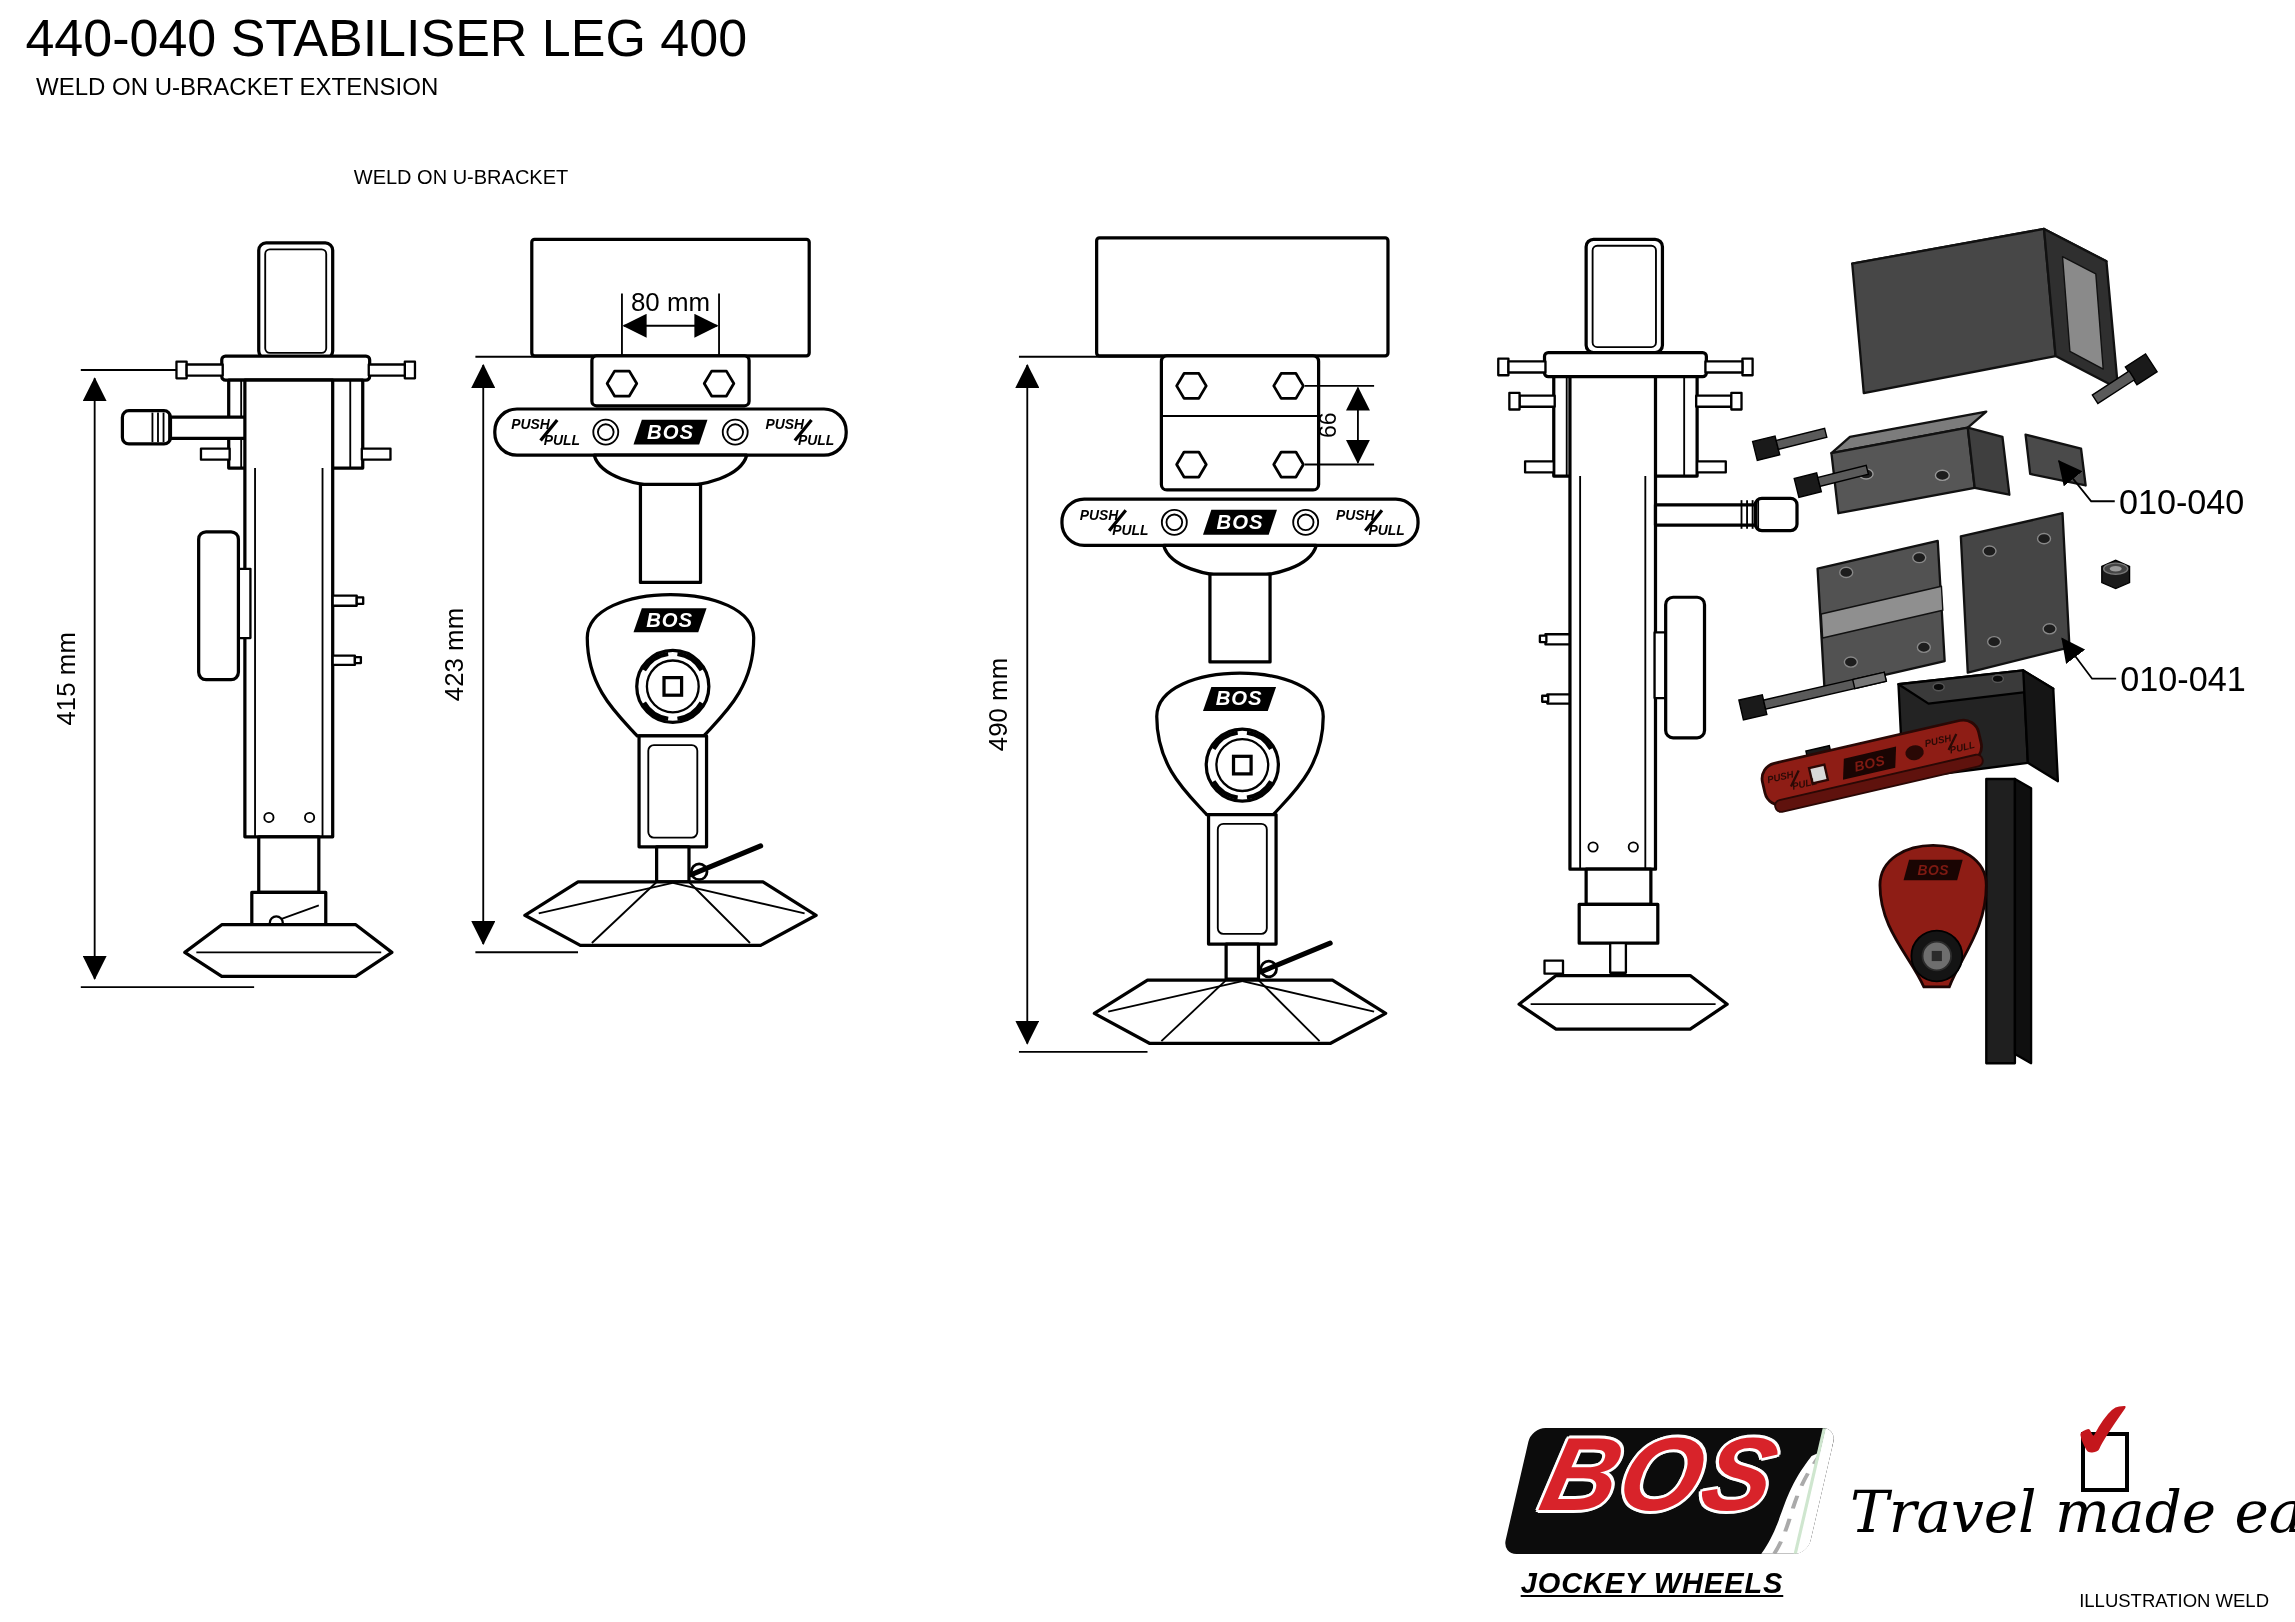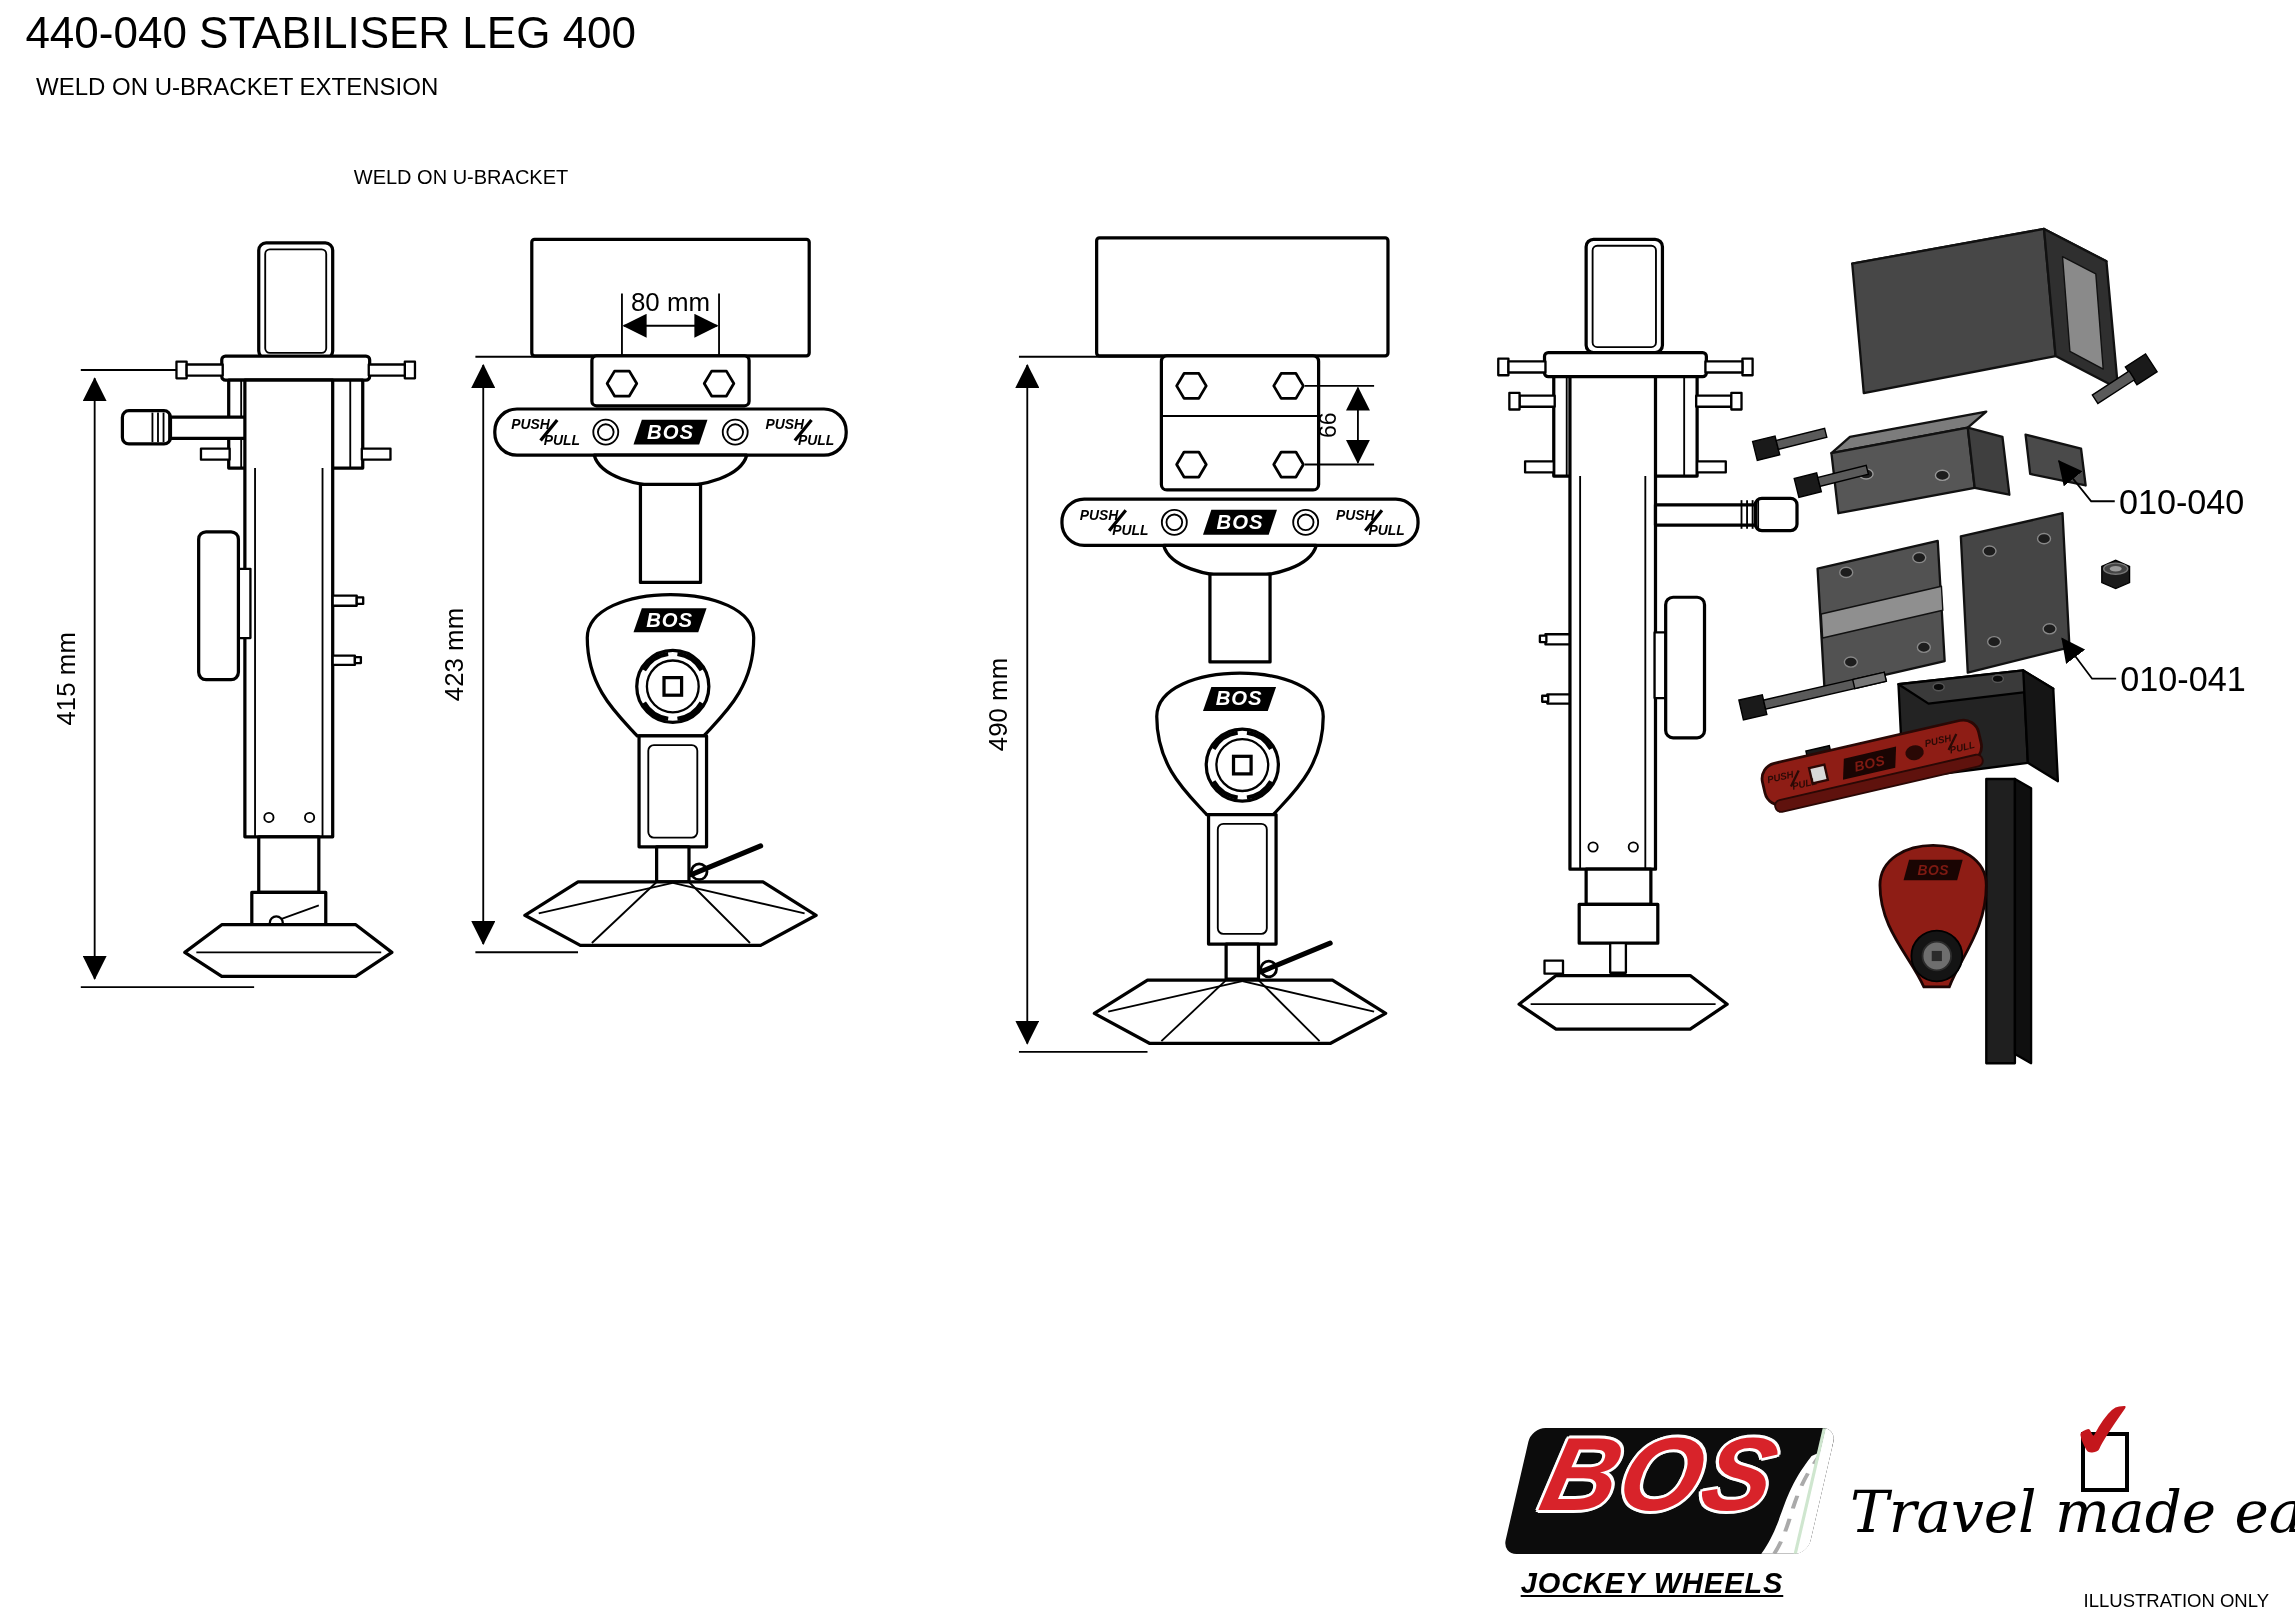--- a/index.html
+++ b/index.html
@@ -1,19 +1,19 @@
 <!DOCTYPE html>
 <html style="font-size:7.4px"><head>
 <meta charset="utf-8">
 <style>
   html,body{margin:0;padding:0;background:#fff;}
   #page{position:relative;width:2295px;height:1623px;background:#ffffff;overflow:hidden;
         font-family:"Liberation Sans",sans-serif;color:#000;}
   .abs{position:absolute;}
-  .title{font-size:44px;letter-spacing:0px;white-space:nowrap;}
+  .title{font-size:52px;letter-spacing:0px;white-space:nowrap;}
   .subtitle{font-size:24px;white-space:nowrap;text-align:center;}
   .sechead{font-size:20px;text-align:center;white-space:nowrap;}
   svg{overflow:visible;}
   svg text{font-family:"Liberation Sans",sans-serif;}
   .dimtxt{font-size:56px;fill:#000;}
   .dimtxt-s{font-size:50px;fill:#000;}
   .partlbl{font-size:74px;fill:#000;}
   .ol{fill:#ffffff;stroke:#000;stroke-width:7;stroke-linejoin:round;}
   .ol4{fill:none;stroke:#000;stroke-width:4;}
   .ol5{fill:#ffffff;stroke:#000;stroke-width:5;stroke-linejoin:round;}
@@ -488,16 +488,16 @@
       </svg>
       <div class="bostext" style="color:#d8232a;">BOS</div>
     </div>
     <div class="abs jockey" style="left:3.7px;top:139px;">JOCKEY WHEELS</div>
   </div>
 
   <div class="abs slogan" style="left:1850px;top:1478px;">Travel made easy</div>
   <div class="checkbox" style="left:2081px;top:1432px;"></div>
   <div class="checkmark" style="left: 2071px; top: 1392px; color: rgb(196, 22, 28);">✔</div>
 
-  <div class="abs illonly" style="left:2056px;top:1590px;width:213px;">ILLUSTRATION ONLY</div>
+  <div class="abs illonly" style="left:2056px;top:1590px;width:213px;">ILLUSTRATION WELD</div>
 
 </div>
 
 
 </body></html>

